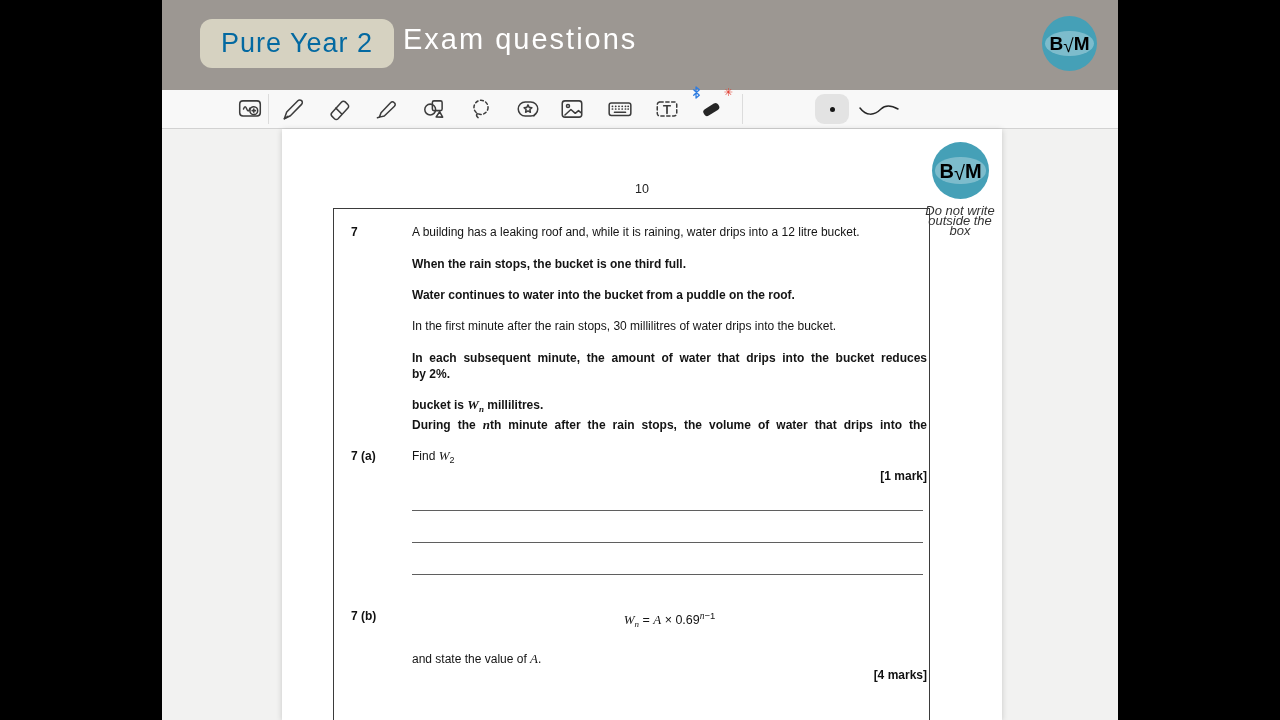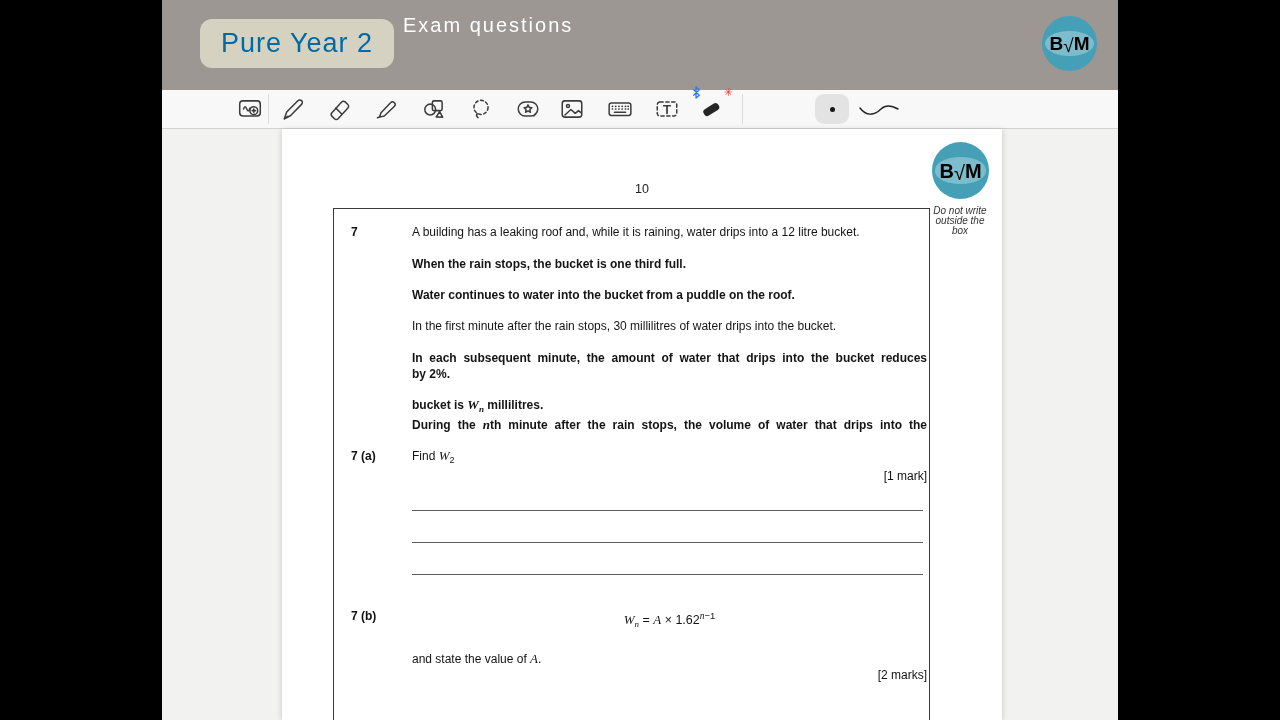--- a/index.html
+++ b/index.html
@@ -5,21 +5,21 @@
   html,body{margin:0;padding:0;background:#000;}
   .screen{position:relative;width:1280px;height:720px;background:#000;overflow:hidden;
           font-family:"Liberation Sans",sans-serif;}
   .stage{position:absolute;left:162px;top:0;width:956px;height:720px;background:#f2f2f1;}
 
   
   .app-header{position:absolute;left:0;top:0;width:100%;height:90px;background:#9c9792;}
   .badge{position:absolute;left:38px;top:19px;height:49px;padding:0 21px;background:#d6d2c1;
          border-radius:12px;display:flex;align-items:center;font-size:27px;color:#0369a1;
          letter-spacing:1px;}
-  .header-title{position:absolute;left:241px;top:14px;font-size:20px;color:#ffffff;letter-spacing:2px;}
+  .header-title{position:absolute;left:241px;top:23px;font-size:29px;color:#ffffff;letter-spacing:2px;}
   .bvm{border-radius:50%;background:#45a0b7;position:relative;display:flex;align-items:center;
        justify-content:center;overflow:hidden;}
   .bvm::before{content:"";position:absolute;left:6%;top:27%;width:88%;height:46%;
        background:rgba(255,255,255,.30);border-radius:50%;}
   .bvm .bt{position:relative;color:#000000;font-weight:bold;z-index:1;line-height:1;}
   .bvm .rad{font-weight:normal;position:relative;top:2px;}
   .bvm-header{position:absolute;left:880px;top:16px;width:55px;height:55px;font-size:19px;}
 
   
   .toolbar{position:absolute;left:0;top:90px;width:100%;height:39px;background:#f8f8f8;
@@ -35,33 +35,33 @@
   .bt-glyph{position:absolute;left:-6px;top:-9px;}
   .burst{position:absolute;right:-8px;top:-8px;color:#e0392c;font-size:11px;line-height:1;}
 
   
   .doc{position:absolute;left:0;top:129px;width:100%;height:591px;background:#f2f2f1;}
   .page{position:absolute;left:120px;top:0;width:720px;height:591px;background:#ffffff;
         box-shadow:0 1px 6px rgba(0,0,0,.18);overflow:hidden;}
   .page-number{position:absolute;left:0;top:53px;width:720px;text-align:center;font-size:12.5px;color:#222;}
   .bvm-page{position:absolute;left:650px;top:13px;width:57px;height:57px;font-size:20px;}
   .margin-note{position:absolute;left:628px;top:77px;width:100px;text-align:center;
-               font-style:italic;font-size:10px;line-height:10px;color:#333;}
+               font-style:italic;font-size:13px;line-height:10px;color:#333;}
 
   .qbox{position:absolute;left:51px;top:79px;width:597px;height:520px;border:1px solid #3b3b3b;
         border-bottom:none;box-sizing:border-box;color:#141414;font-size:12px;line-height:16px;}
   .qcontent{padding-top:15px;}
   .qrow{position:relative;padding-left:78px;}
   .qnum{position:absolute;left:17px;top:0;font-weight:bold;color:#111;}
   .qtext{width:515px;}
   .nowrap{white-space:nowrap;}
   .just{text-align:justify;text-align-last:justify;}
   .mb15{margin-bottom:15px;font-weight:bold;} .mb16{margin-bottom:16px;} .mb13{margin-bottom:13px;}
   .mb19{margin-bottom:19px;} .mb26{margin-bottom:26px;}
-  .marks{width:515px;text-align:right;font-weight:normal;color:#111;}
+  .marks{width:515px;text-align:right;font-weight:bold;color:#111;}
   .answer-line{margin-left:78px;width:511px;border-top:1px solid #5f5f5f;height:0;margin-bottom:31px;}
   .answer-line.last{margin-bottom:33px;}
   .mathit{font-family:"Liberation Serif",serif;font-style:italic;font-size:13px;}
   .msub{font-family:"Liberation Serif",serif;font-style:italic;font-size:9px;vertical-align:-3px;}
   .msub-u{font-size:9px;vertical-align:-3px;}
   .msup{font-size:9.5px;vertical-align:5px;}
   .msup i{font-family:"Liberation Serif",serif;font-style:italic;}
   .formula-row{width:515px;text-align:center;font-size:12.5px;}
 </style>
 </head>
@@ -239,29 +239,29 @@
 
             <div class="answer-line"></div>
             <div class="answer-line"></div>
             <div class="answer-line last"></div>
 
             <div class="qrow mb13">
               <span class="qnum">7 (b)</span>
             </div>
 
             <div class="qrow mb19">
-              <div class="formula-row"><span class="mathit">W</span><span class="msub">n</span><span> = </span><span class="mathit">A</span><span> × </span><span>1.62</span><span class="msup"><i>n</i><span>−1</span></span></div>
+              <div class="formula-row"><span class="mathit">W</span><span class="msub">n</span><span> = </span><span class="mathit">A</span><span> × </span><span>0.69</span><span class="msup"><i>n</i><span>−1</span></span></div>
             </div>
 
             <div class="qrow">
               <div class="qtext"><span>and state the value of </span><span class="mathit">A</span><span>.</span></div>
             </div>
 
             <div class="qrow">
-              <div class="marks">[2 marks]</div>
+              <div class="marks">[4 marks]</div>
             </div>
 
           </div>
         </div>
       </div>
     </div>
 
   </div>
 </div>
 

